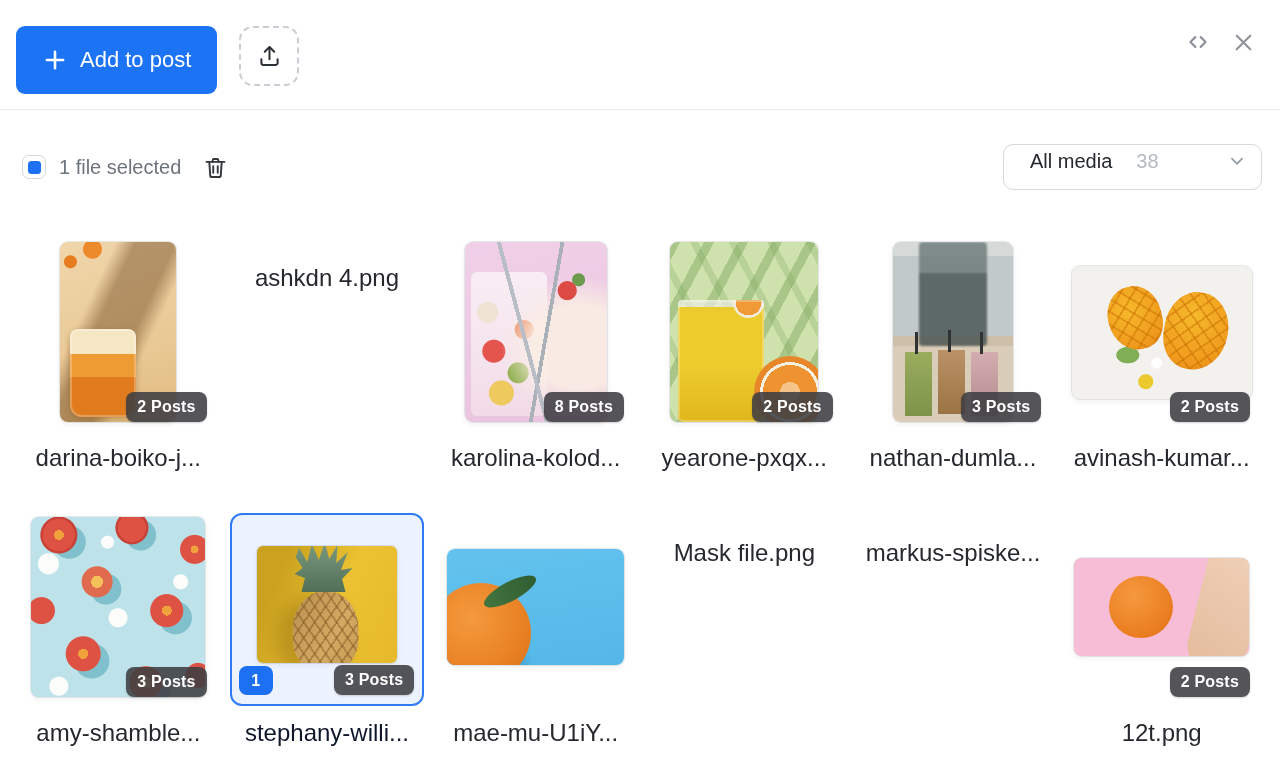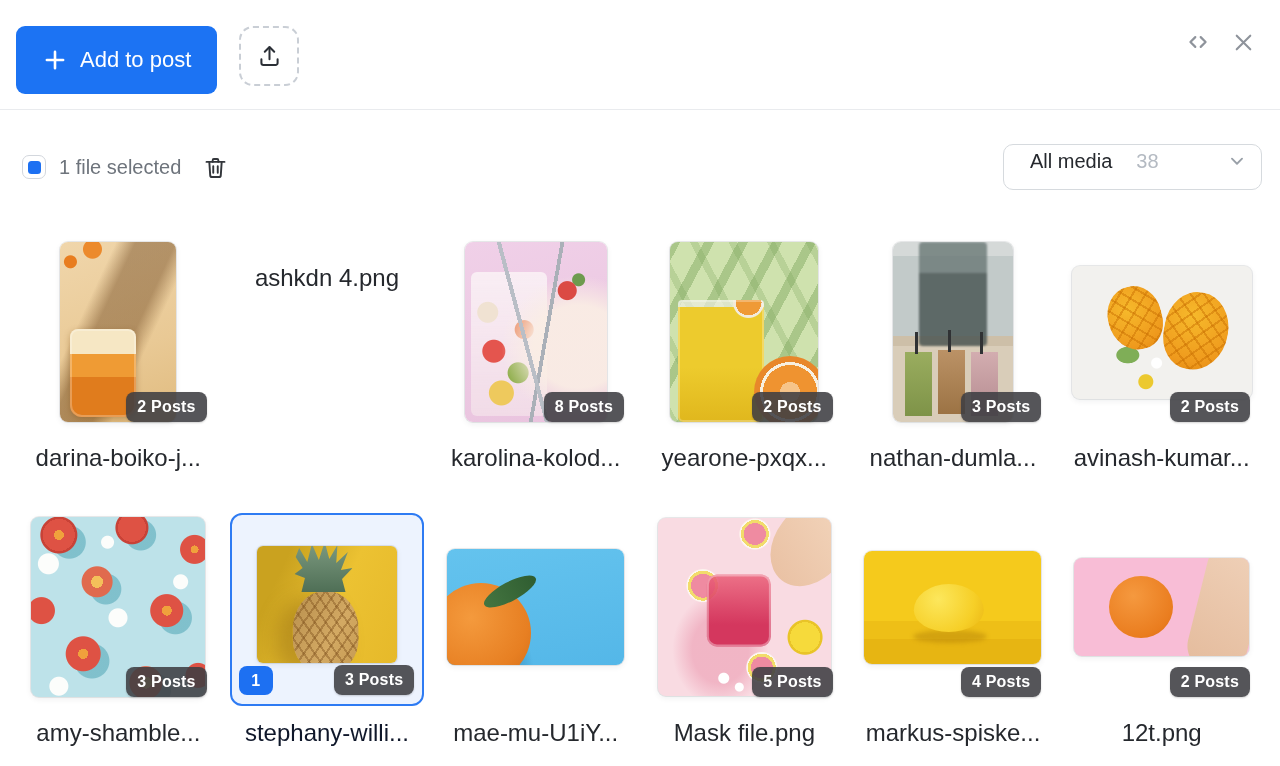--- a/index.html
+++ b/index.html
@@ -345,32 +345,24 @@
 
   <div class="cell">
     <div class="thumb-area">
       <div class="ph t9"></div>
 
     </div>
     <div class="fname">mae-mu-U1iY...</div>
   </div>
 
   <div class="cell">
-    <div class="thumb-area">
-      <div class="ph t10"></div>
-      <span class="badge">5 Posts</span>
-    </div>
     <div class="fname">Mask file.png</div>
   </div>
 
   <div class="cell">
-    <div class="thumb-area">
-      <div class="ph t11"></div>
-      <span class="badge">4 Posts</span>
-    </div>
     <div class="fname">markus-spiske...</div>
   </div>
 
   <div class="cell">
     <div class="thumb-area">
       <div class="ph t12"></div>
       <span class="badge">2 Posts</span>
     </div>
     <div class="fname">12t.png</div>
   </div>

